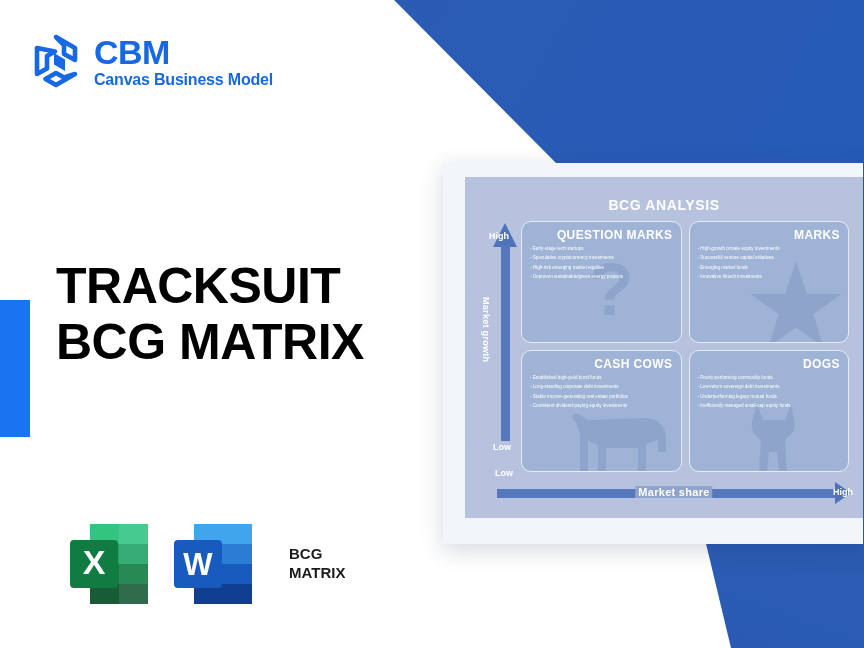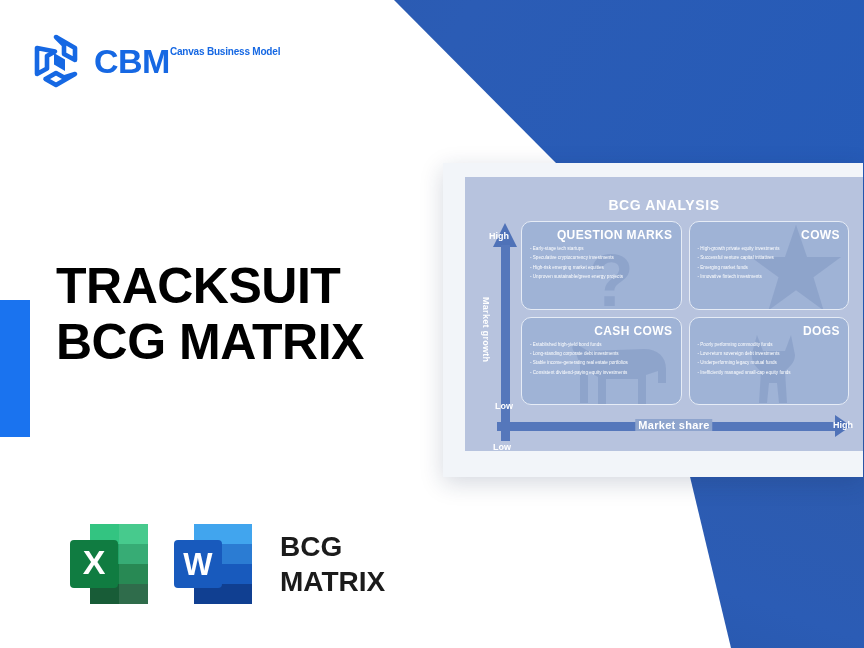--- a/index.html
+++ b/index.html
@@ -23,42 +23,42 @@
     clip-path:polygon(652px 0px, 864px 0px, 864px 330px, 731px 330px);
   }
   .accent-bar{
     position:absolute;left:0;top:300px;width:30px;height:137px;
     background:#1a73ef;
   }
 
   
   .logo-wrap{position:absolute;left:30px;top:33px;display:flex;align-items:center;gap:12px;}
   .logo-mark{width:52px;height:56px;flex:0 0 auto;}
-  .logo-text{display:flex;flex-direction:row;line-height:1;}
+  .logo-text{display:flex;flex-direction:column;line-height:1;}
   .logo-title{font-size:34px;font-weight:bold;color:#1668e3;letter-spacing:-0.5px;}
-  .logo-sub{font-size:10px;font-weight:bold;color:#1668e3;margin-top:3px;letter-spacing:-0.2px;}
+  .logo-sub{font-size:16px;font-weight:bold;color:#1668e3;margin-top:3px;letter-spacing:-0.2px;}
 
   
   .headline{
     position:absolute;left:56px;top:258px;width:400px;
     font-size:50px;font-weight:bold;color:#000;line-height:1.12;
     letter-spacing:-0.5px;
   }
 
   
   .office-row{position:absolute;left:64px;top:518px;display:flex;align-items:center;gap:14px;}
   .doc-icon{position:relative;width:90px;height:92px;flex:0 0 auto;}
   .office-label{
-    font-size:28px;font-weight:bold;color:#1b1b1b;line-height:1.25;margin-left:8px;
+    font-size:15px;font-weight:bold;color:#1b1b1b;line-height:1.25;margin-left:17px;
     white-space:pre-line;
   }
 
   
   .panel{
-    position:absolute;left:443px;top:163px;width:420px;height:314px;
+    position:absolute;left:443px;top:163px;width:420px;height:381px;
     background:#f2f5f9;
     box-shadow:0 6px 22px rgba(20,40,80,.18);
     padding:10px 0 0 10px;box-sizing:border-box;
   }
   .panel-inner{
     position:absolute;left:22px;top:14px;right:0px;bottom:26px;
     background:#b7c3de;
   }
   .panel-title{
     position:absolute;top:20px;left:0;right:0;text-align:center;
@@ -209,21 +209,21 @@
             <li>- Unproven sustainable/green energy projects</li>
           </ul>
         </div>
 
         <div class="quad">
           <span class="ghost ghost-star">
             <svg viewBox="0 0 100 100" width="92" height="92">
                 <polygon fill="#2f4f8f" points="50,2 62,37 99,37 69,59 80,95 50,73 20,95 31,59 1,37 38,37"></polygon>
               </svg>
           </span>
-          <h3>COWS</h3>
+          <h3>MARKS</h3>
           <ul>
             <li>- High-growth private equity investments</li>
             <li>- Successful venture capital initiatives</li>
             <li>- Emerging market funds</li>
             <li>- Innovative fintech investments</li>
           </ul>
         </div>
 
         <div class="quad">
           <span class="ghost ghost-cow">

